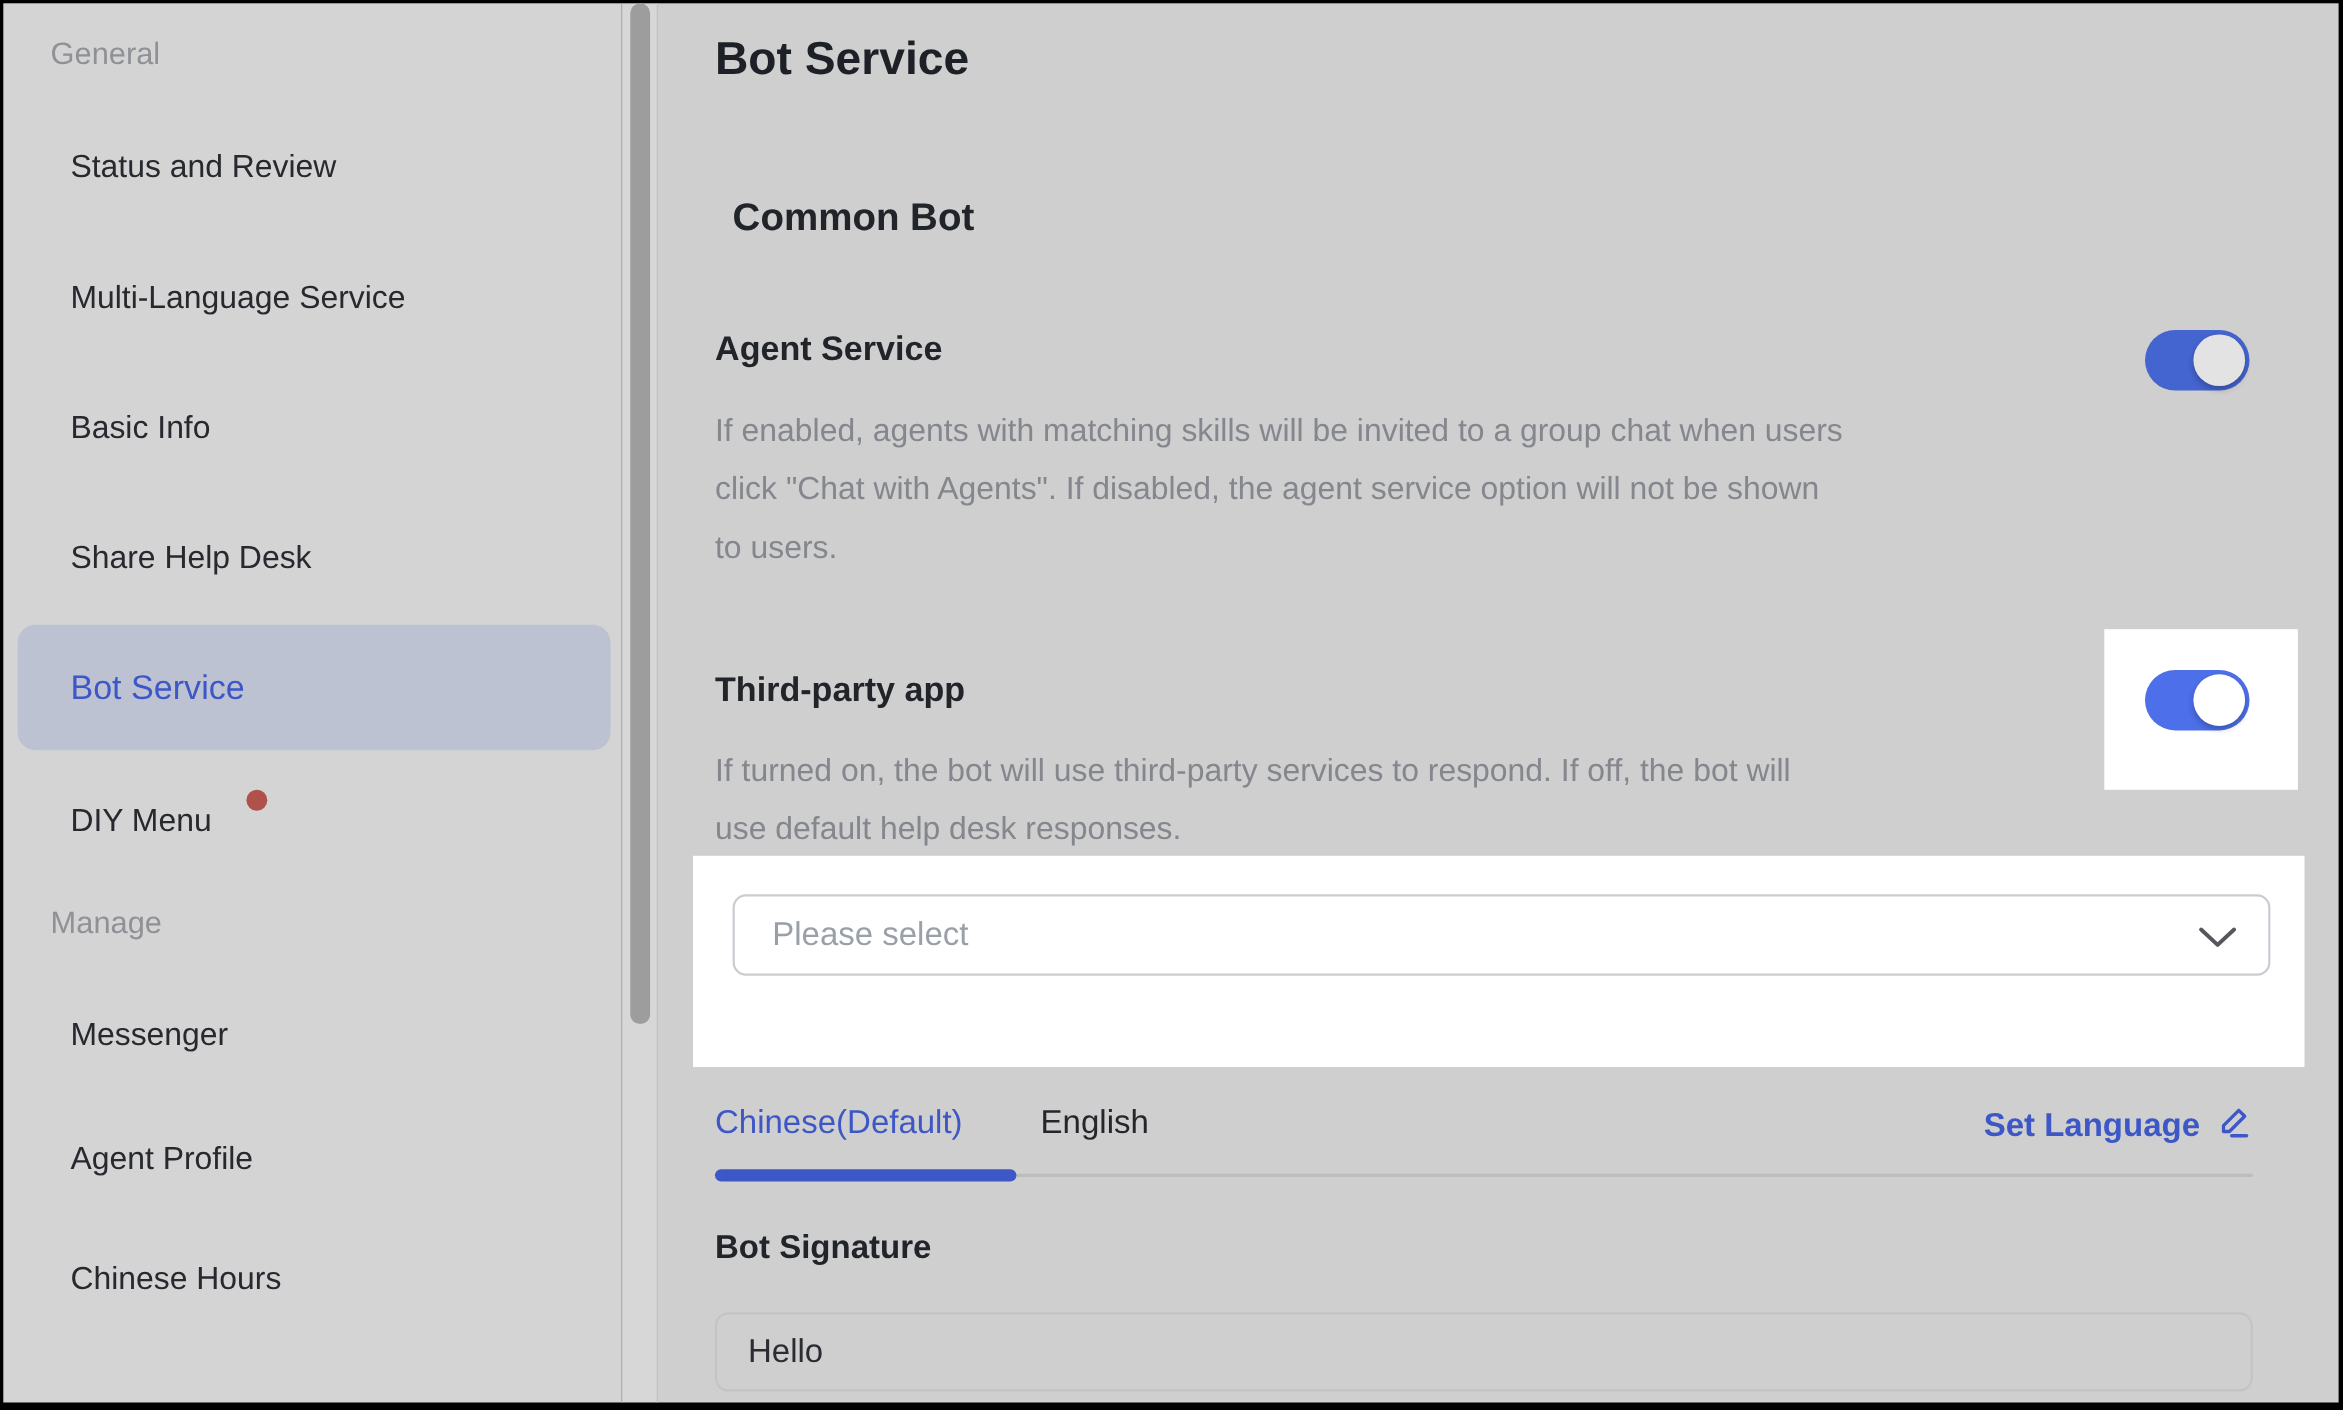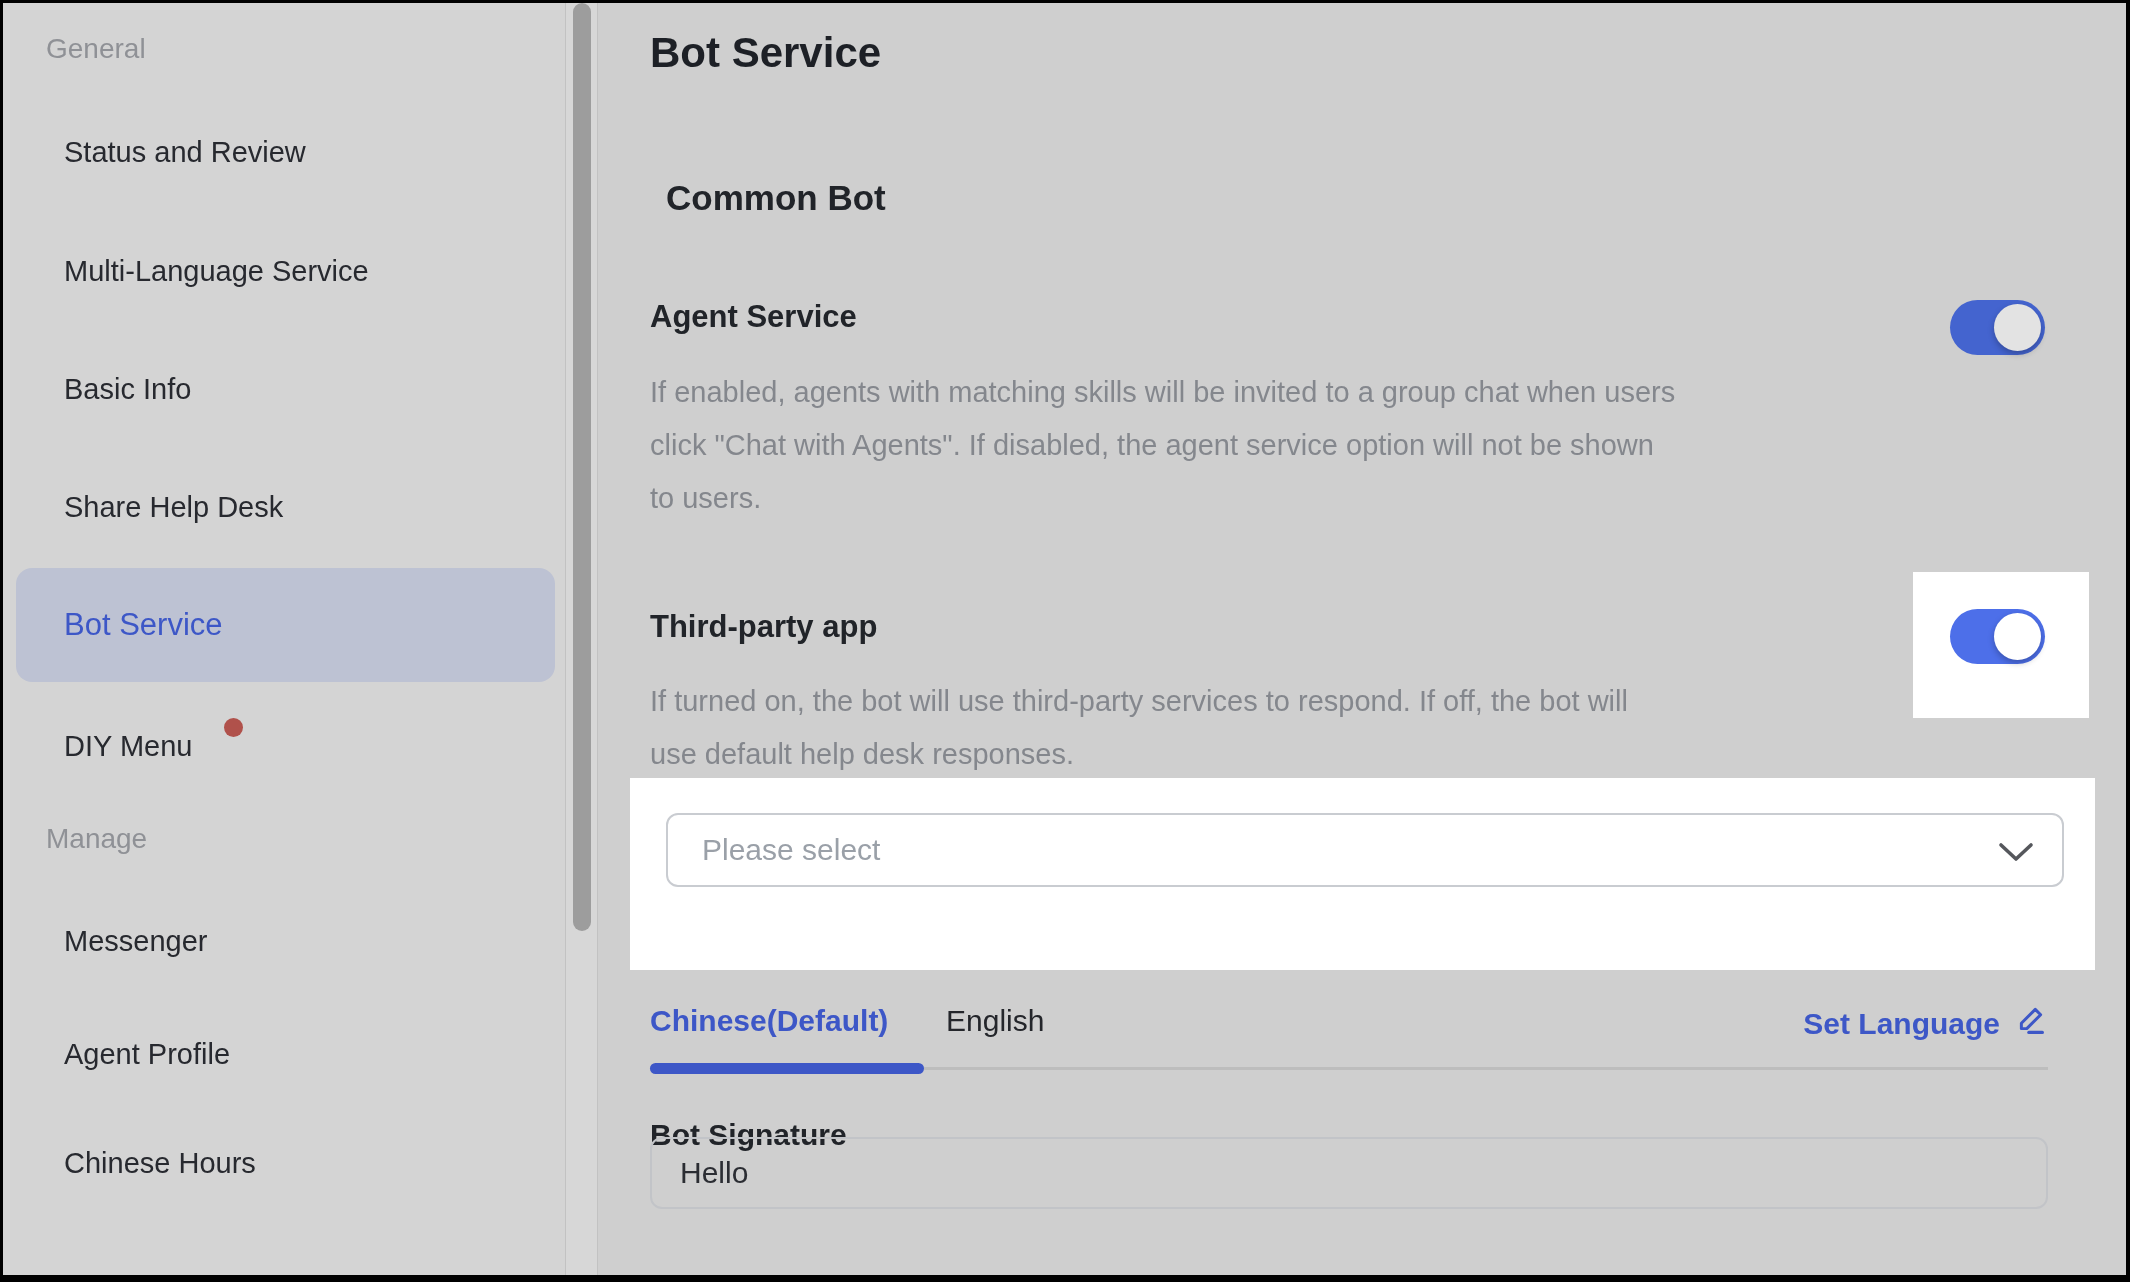--- a/index.html
+++ b/index.html
@@ -39,29 +39,29 @@
   .toggle.dim .knob{background:#e3e3e3;}
   .toggle.bright{background:#4d6fe9;}
   .toggle.bright .knob{background:#ffffff;}
   
   .select{position:absolute;left:666px;top:813px;width:1398px;height:74px;box-sizing:border-box;
     background:#fff;border:2px solid #c9ccd1;border-radius:12px;display:flex;align-items:center;cursor:pointer;}
   .select .placeholder{margin-left:34px;font-size:30px;color:#9aa0a8;}
   .select .chev{position:absolute;right:28px;top:26px;}
   
   .tab{position:absolute;top:1003px;font-size:30px;line-height:36px;cursor:pointer;white-space:nowrap;}
-  .tab.active{left:650px;font-weight:700;color:#3d57c7;}
+  .tab.active{left:650px;font-weight:400;color:#3d57c7;}
   .tab.inactive{left:946px;font-weight:400;color:#24262b;}
   .tab-track{position:absolute;left:650px;top:1067px;width:1398px;height:3px;background:#bdbdbd;}
   .tab-indicator{position:absolute;left:650px;top:1063px;width:274px;height:11px;border-radius:6px;background:#3d57c7;}
   .set-language{position:absolute;top:1002px;right:82px;display:flex;align-items:center;gap:14px;
     font-size:30px;line-height:38px;font-weight:600;color:#3d57c7;cursor:pointer;}
   
   .field-label{position:absolute;left:650px;top:1116px;font-size:30px;line-height:38px;font-weight:600;color:#212429;}
-  .text-input{position:absolute;left:650px;top:1137px;width:1398px;height:72px;box-sizing:border-box;
+  .text-input{position:absolute;left:650px;top:1193px;width:1398px;height:72px;box-sizing:border-box;
     border:2px solid #c2c4c8;border-radius:12px;display:flex;align-items:center;}
   .text-input .value{margin-left:28px;font-size:30px;color:#2b2d33;}
 </style>
 </head>
 <body>
 
 <div class="page">
 
   <div class="sidebar-bg"></div>
   <div class="track-bg"></div>

